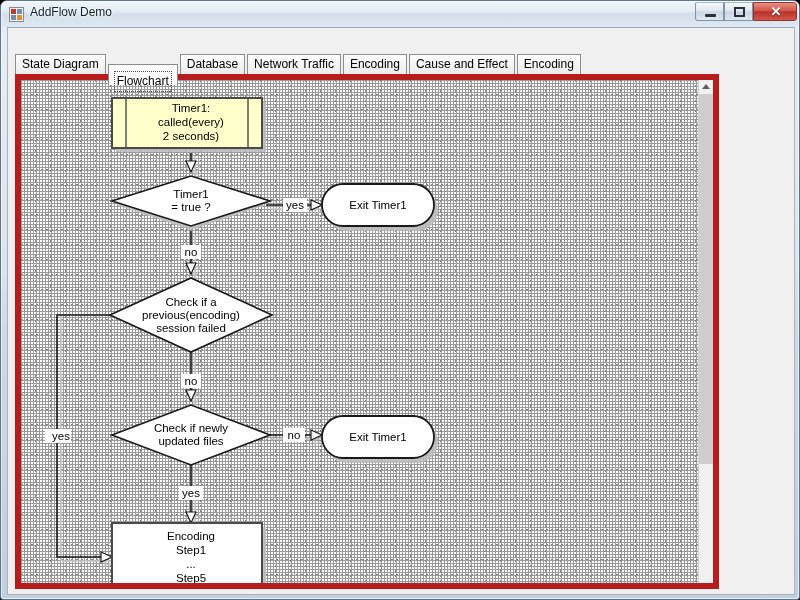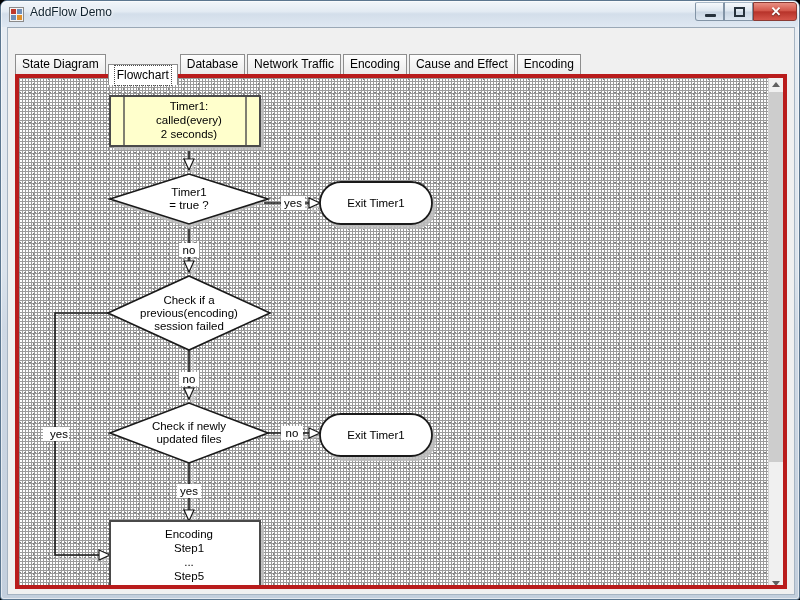--- a/index.html
+++ b/index.html
@@ -147,31 +147,31 @@
     background: #ffffff;
     border-color: #8d8d8d;
     position: relative;
     z-index: 3;
     margin-bottom: -1px;
   }
   .tab.selected .tab-focus {
     display: block;
     border: 1px dotted #4a4a4a;
     padding: 0 2px;
-    margin: 0 -1px;
+    margin: 6px -1px;
   }
   .tab .tab-focus { display: inline; }
 
   
   #canvas-outer {
     position: absolute;
     left: 0; top: 20px;
-    width: 772px; height: 515px;
+    width: 704px; height: 515px;
     background: #ffffff;
-    border: 4px solid #b91c1c;
+    border: 6px solid #b91c1c;
     box-sizing: border-box;
     overflow: hidden;
   }
   #canvas-grid {
     position: absolute;
     left: 0; top: 0;
     width: 756px; height: 513px;
     background-color: #ffffff;
     background-image:
       repeating-linear-gradient(to right, #9a9a9a 0px, #9a9a9a 1px, transparent 1px, transparent 3px),

